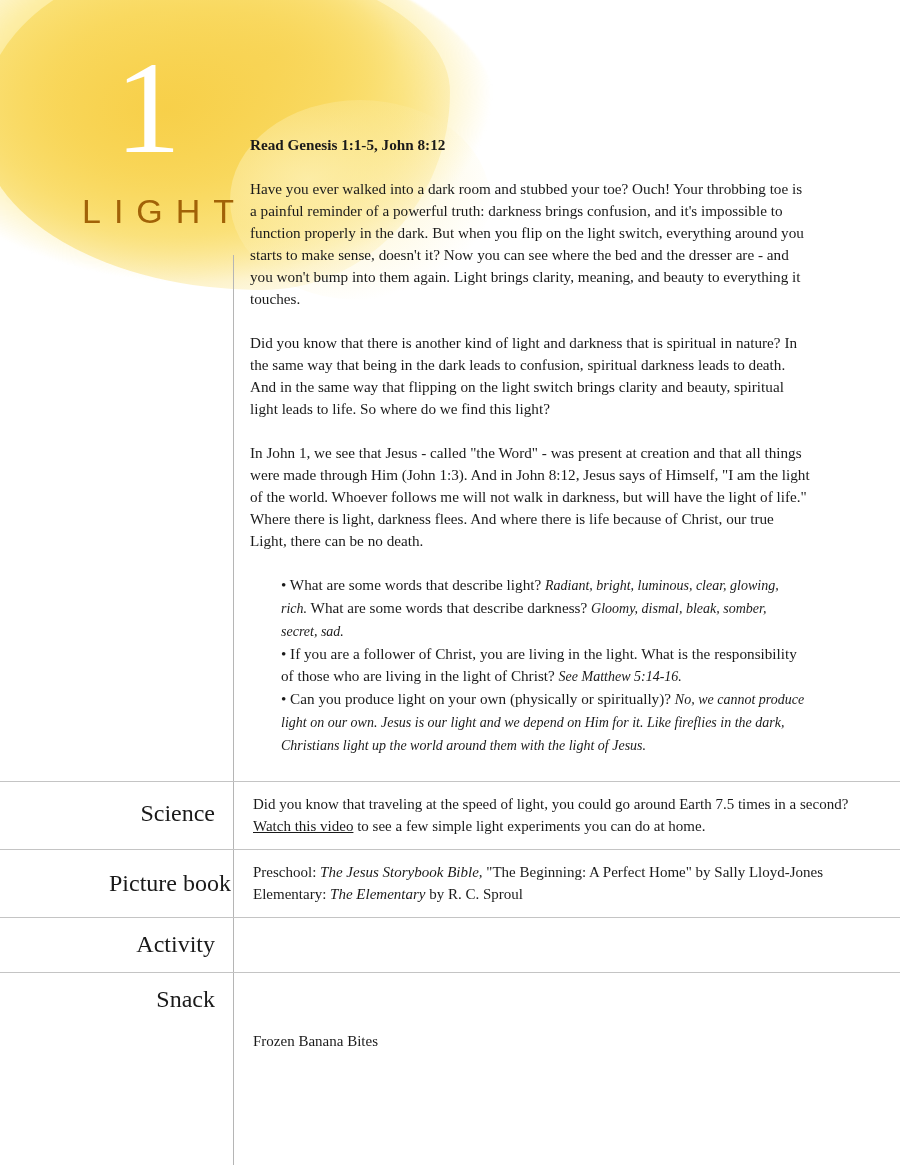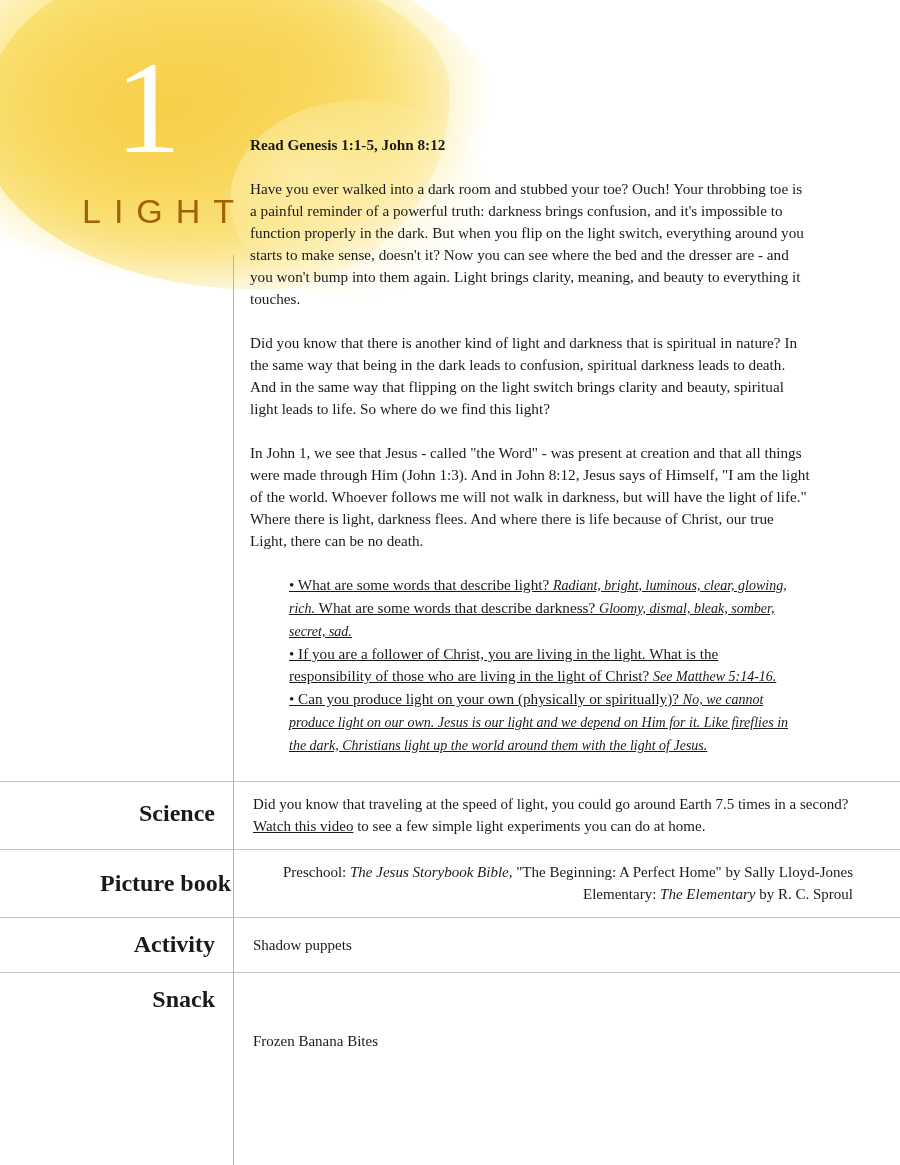--- a/index.html
+++ b/index.html
@@ -38,28 +38,28 @@
     }
     .vline {
       position:absolute; left:233px; top:255px; width:1px; height:910px; background:#b5b5b5;
     }
     .main {
       position:absolute; left:250px; top:134px; width:560px;
       font-size:15.2px; line-height:22px;
     }
     .main .ref { font-weight:bold; margin:0 0 22px 0; }
     .main p { margin:17px 0 22px 0; }
-    .qlist { margin:12px; padding:0 0 0 27px; list-style:none;text-decoration:underline; }
+    .qlist { margin:4px; padding:0 0 0 27px; list-style:none; }
     .qlist li { margin:0; }
     .qlist i { font-size:14px; }
     .row {
       position:absolute; left:0; width:900px; border-top:1.5px solid #c4c4c4;
     }
     .row .label {
-      position:absolute; right:685px; font-size:24px; color:#1a1a1a; white-space:nowrap;font-weight:bold;
+      position:absolute; right:685px; font-size:24px; color:#1a1a1a; white-space:nowrap;
     }
     .row .content {
       position:absolute; left:253px; width:600px; font-size:15px; line-height:22px;
     }
     .row .content a { color:#1a1a1a; text-decoration:underline;margin-top:21px; }
   </style>
 </head>
 <body>
 
 <div class="wash"></div>
@@ -85,27 +85,26 @@
 
 <div class="row" style="top:781px;height:68px;">
   <div class="label" style="top:18px;">Science</div>
   <div class="content" style="top:11px;">
     <span>Did you know that traveling at the speed of light, you could go around Earth 7.5 times in a second? </span><a>Watch this video</a><span> to see a few simple light experiments you can do at home.</span>
   </div>
 </div>
 
 <div class="row" style="top:849px;height:68px;padding-left:16px;">
   <div class="label" style="top:20px;">Picture book</div>
-  <div class="content" style="top:11px;text-align:right;">
+  <div class="content" style="top:11px;">
     <div><span>Preschool: </span><i>The Jesus Storybook Bible,</i><span> "The Beginning: A Perfect Home" by Sally Lloyd-Jones</span></div>
     <div><span>Elementary: </span><i>The Elementary</i><span> by R. C. Sproul</span></div>
   </div>
 </div>
 
 <div class="row" style="top:917px;height:55px;">
   <div class="label" style="top:13px;">Activity</div>
-  <div class="content" style="top:16px;">Shadow puppets</div>
 </div>
 
 <div class="row" style="top:972px;height:60px;">
   <div class="label" style="top:13px;">Snack</div>
   <div class="content" style="top:17px;margin-top:40px;">Frozen Banana Bites</div>
 </div>
 
 </body></html>

